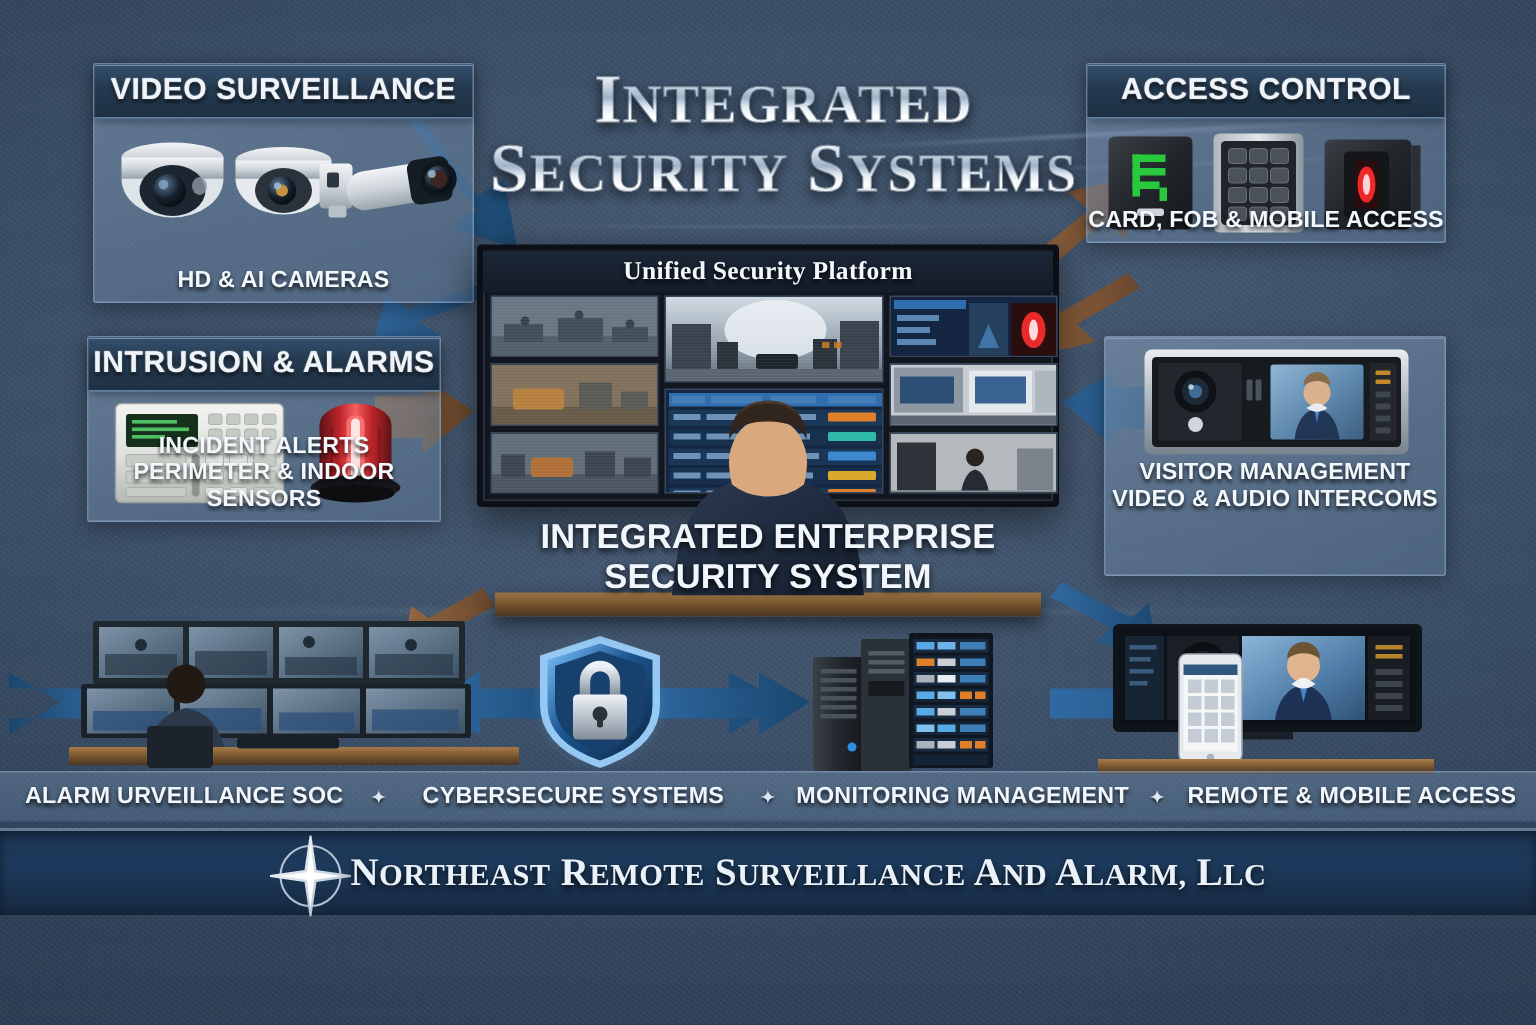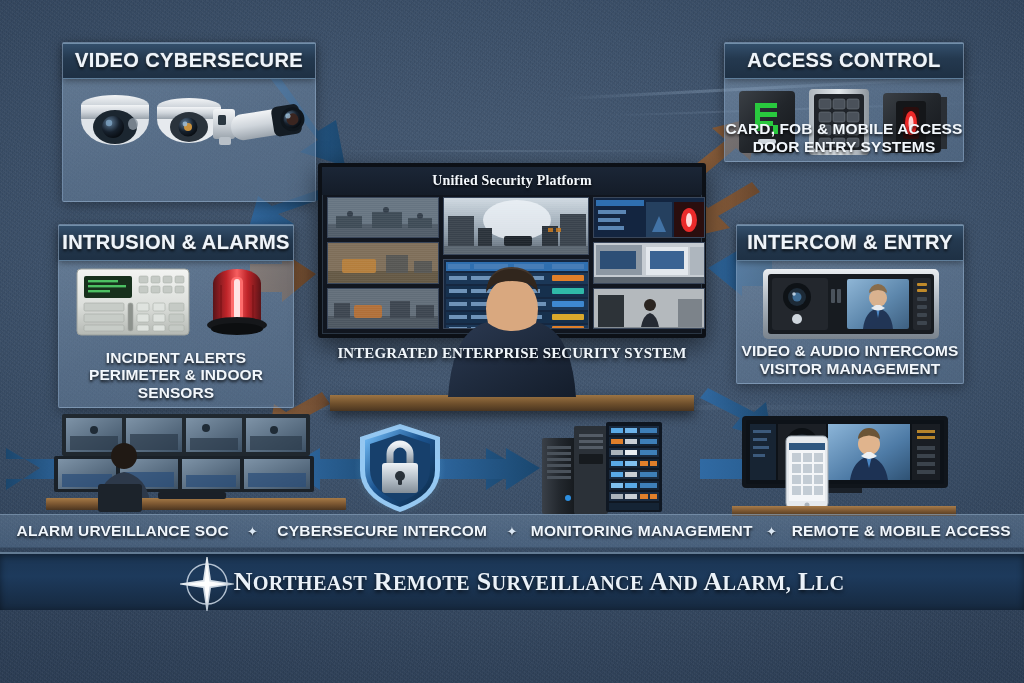--- a/index.html
+++ b/index.html
@@ -85,33 +85,33 @@
   }
   .t1 { font-size: 46px; letter-spacing: 1px; }
   .t2 { font-size: 46px; letter-spacing: 1px; margin-top: 2px; }
 
   
   #console { position: absolute; z-index: 7; left: 318px; top: 163px; width: 388px; height: 175px;
     background: #11161f; border: 4px solid #0c1016; border-radius: 3px;
     box-shadow: 0 8px 26px rgba(0,0,0,.55), inset 0 0 0 1px rgba(120,150,180,.25); }
   #console-title { height: 28px; display: flex; align-items: center; justify-content: center;
     background: linear-gradient(180deg,#1b2636,#141c28); }
-  #console-title span { font-family: "Liberation Serif", serif; font-size: 14px; font-weight: bold; color: #f4f8fc;
+  #console-title span { font-family: "Liberation Serif", serif; font-size: 17px; font-weight: bold; color: #f4f8fc;
     text-shadow: 0 2px 3px rgba(0,0,0,.8); letter-spacing: .2px; }
   #wall { position: absolute; left: 5px; right: 5px; top: 30px; bottom: 5px; display: flex; gap: 4px; }
   .wall-col { display: flex; flex-direction: column; gap: 4px; }
   .wcell { background:#25303e; border:1px solid #39465a; overflow:hidden; position:relative; }
 
   #operator { position: absolute; z-index: 9; left: 438px; top: 247px; width: 148px; height: 150px; }
   #desk { position: absolute; z-index: 8; left: 330px; top: 395px; width: 364px; height: 16px;
     background: linear-gradient(180deg,#9c7443,#6e4f2c 55%,#4a3520);
     box-shadow: 0 5px 12px rgba(0,0,0,.5); }
   #console-cap { position: absolute; z-index: 10; left: 318px; top: 344px; width: 388px; text-align: center; }
-  #console-cap span { font-size: 15px; font-weight: bold; color: #f0f6fb; letter-spacing: .1px;
-    text-shadow: 0 2px 4px rgba(0,0,0,.85); font-family: Liberation Serif, serif; }
+  #console-cap span { font-size: 23px; font-weight: bold; color: #f0f6fb; letter-spacing: .1px;
+    text-shadow: 0 2px 4px rgba(0,0,0,.85); }
 
   
   .btile { position: absolute; z-index: 6; }
   #bottom-strip { position: absolute; z-index: 9; left: 0; top: 514px; width: 1024px; height: 34px;
     background: linear-gradient(180deg, rgba(140,170,200,.30), rgba(95,125,158,.42));
     border-top: 1px solid rgba(190,215,238,.35); border-bottom: 1px solid rgba(30,50,75,.35);
     display: flex; align-items: center; }
   .bl { flex: 1; text-align: center; font-size: 15.5px; font-weight: bold; color: #f0f6fc;
         letter-spacing: .2px; text-shadow: 0 2px 3px rgba(0,0,0,.8); }
   .sep { width: 14px; color: #dce8f4; font-size: 13px; text-align: center; text-shadow: 0 1px 2px rgba(0,0,0,.7); }
@@ -191,24 +191,28 @@
 
     <g opacity=".92">
       <path d="M880,468 L846,448 L846,459 L700,459 L700,479 L846,479 L846,490 Z" fill="url(#gblue)"></path>
     </g>
 
     <g opacity=".85">
       <path d="M40,468 L74,448 L74,459 L8,459 L8,479 L74,479 L74,490 Z" fill="url(#gblue)" transform="scale(-1,1) translate(-80,0)"></path>
     </g>
   </svg>
 
+  <div id="title-block">
+    <div class="title-line t1"><span style="font-size:1em">I</span><span style="font-size:0.78em">NTEGRATED</span></div>
+    <div class="title-line t2"><span style="font-size:1em">S</span><span style="font-size:0.78em">ECURITY</span> <span style="font-size:1em">S</span><span style="font-size:0.78em">YSTEMS</span></div>
+  </div>
 
   <div class="panel" style="left:62px; top:42px; width:254px; height:160px;">
     <div class="panel-head">
-      <span>VIDEO CYBERSECURE</span>
+      <span>VIDEO SURVEILLANCE</span>
     </div>
     <div class="panel-body">
       <div class="panel-art">
         <svg width="254" height="78" viewBox="0 0 254 78">
           <defs>
             <linearGradient id="camg" x1="0" y1="0" x2="0" y2="1">
               <stop offset="0" stop-color="#f2f4f6"></stop>
                 <stop offset=".5" stop-color="#cfd5db"></stop>
                 <stop offset="1" stop-color="#9aa3ac"></stop>
             </linearGradient>
@@ -248,20 +252,21 @@
               <circle cx="80" cy="31" r="12" fill="#0f161d"></circle>
               <circle cx="80" cy="31" r="9" fill="url(#lens)"></circle>
               <circle cx="80" cy="31" r="6" fill="#3a2520"></circle>
               <circle cx="76" cy="27" r="2.6" fill="#9ec0da" opacity=".8"></circle>
             </g>
             <rect x="6" y="44" width="12" height="8" rx="2" fill="#b8c0c8"></rect>
           </g>
         </svg>
       </div>
       <div class="panel-caps">
+        <div>HD &amp; AI CAMERAS</div>
       </div>
     </div>
   </div>
 
   <div class="panel" style="left:724px; top:42px; width:240px; height:120px;">
     <div class="panel-head">
       <span>ACCESS CONTROL</span>
     </div>
     <div class="panel-body">
       <div class="panel-art">
@@ -315,26 +320,25 @@
             <rect x="58" y="4" width="6" height="52" fill="#2a2f35"></rect>
             <rect x="13" y="8" width="30" height="44" rx="3" fill="#141619"></rect>
             <rect x="20" y="14" width="16" height="32" rx="3" fill="#2a0d0d"></rect>
             <ellipse cx="28" cy="30" rx="6" ry="12" fill="#ff2b2b" opacity=".92"></ellipse>
             <ellipse cx="28" cy="30" rx="2.5" ry="7" fill="#ffd3d3"></ellipse>
           </g>
         </svg>
       </div>
       <div class="panel-caps">
         <div>CARD, FOB &amp; MOBILE ACCESS</div>
-        <div>DOOR ENTRY SYSTEMS</div>
       </div>
     </div>
   </div>
 
-  <div class="panel" style="left:58px; top:224px; width:236px; height:184px;">
+  <div class="panel" style="left:58px; top:224px; width:236px; height:124px;">
     <div class="panel-head">
       <span>INTRUSION &amp; ALARMS</span>
     </div>
     <div class="panel-body">
       <div class="panel-art">
         <svg width="236" height="78" viewBox="0 0 236 78">
           <defs>
             <linearGradient id="pan" x1="0" y1="0" x2="0" y2="1">
               <stop offset="0" stop-color="#f3f4f2"></stop>
                 <stop offset=".55" stop-color="#dcdfdb"></stop>
@@ -400,23 +404,20 @@
         </svg>
       </div>
       <div class="panel-caps">
         <div>INCIDENT ALERTS</div>
         <div>PERIMETER &amp; INDOOR SENSORS</div>
       </div>
     </div>
   </div>
 
   <div class="panel" style="left:736px; top:224px; width:228px; height:160px;">
-    <div class="panel-head">
-      <span>INTERCOM &amp; ENTRY</span>
-    </div>
     <div class="panel-body">
       <div class="panel-art">
         <svg width="228" height="78" viewBox="0 0 228 78">
           <defs>
             <linearGradient id="icsteel" x1="0" y1="0" x2="0" y2="1">
               <stop offset="0" stop-color="#e9edf1"></stop>
                 <stop offset=".5" stop-color="#aab3bc"></stop>
                 <stop offset="1" stop-color="#79838d"></stop>
             </linearGradient>
             <linearGradient id="icscreen" x1="0" y1="0" x2="1" y2="1">
@@ -458,22 +459,22 @@
             <g fill="#3d454e">
                 <rect x="154" y="28" width="10" height="4" rx="1"></rect>
                 <rect x="154" y="36" width="10" height="4" rx="1"></rect>
                 <rect x="154" y="44" width="10" height="4" rx="1"></rect>
                 <rect x="154" y="52" width="10" height="4" rx="1"></rect>
               </g>
           </g>
         </svg>
       </div>
       <div class="panel-caps">
+        <div>VISITOR MANAGEMENT</div>
         <div>VIDEO &amp; AUDIO INTERCOMS</div>
-        <div>VISITOR MANAGEMENT</div>
       </div>
     </div>
   </div>
 
   <div id="console">
     <div id="console-title">
       <span>Unified Security Platform</span>
     </div>
     <div id="wall">
 
@@ -909,21 +910,21 @@
         <circle cx="79" cy="91" r="2.5" fill="#aab3bb"></circle>
       </g>
 
       <rect x="4" y="92" width="224" height="10" fill="url(#wood2)"></rect>
     </svg>
   </div>
 
   <div id="bottom-strip">
     <div class="bl">ALARM URVEILLANCE SOC</div>
     <div class="sep">✦</div>
-    <div class="bl">CYBERSECURE INTERCOM</div>
+    <div class="bl">CYBERSECURE SYSTEMS</div>
     <div class="sep">✦</div>
     <div class="bl">MONITORING MANAGEMENT</div>
     <div class="sep">✦</div>
     <div class="bl">REMOTE &amp; MOBILE ACCESS</div>
   </div>
 
   <div id="footer">
     <svg width="54" height="54" viewBox="0 0 54 54" style="margin-top:4px;">
       <defs>
         <linearGradient id="starg" x1="0" y1="0" x2="1" y2="1">

